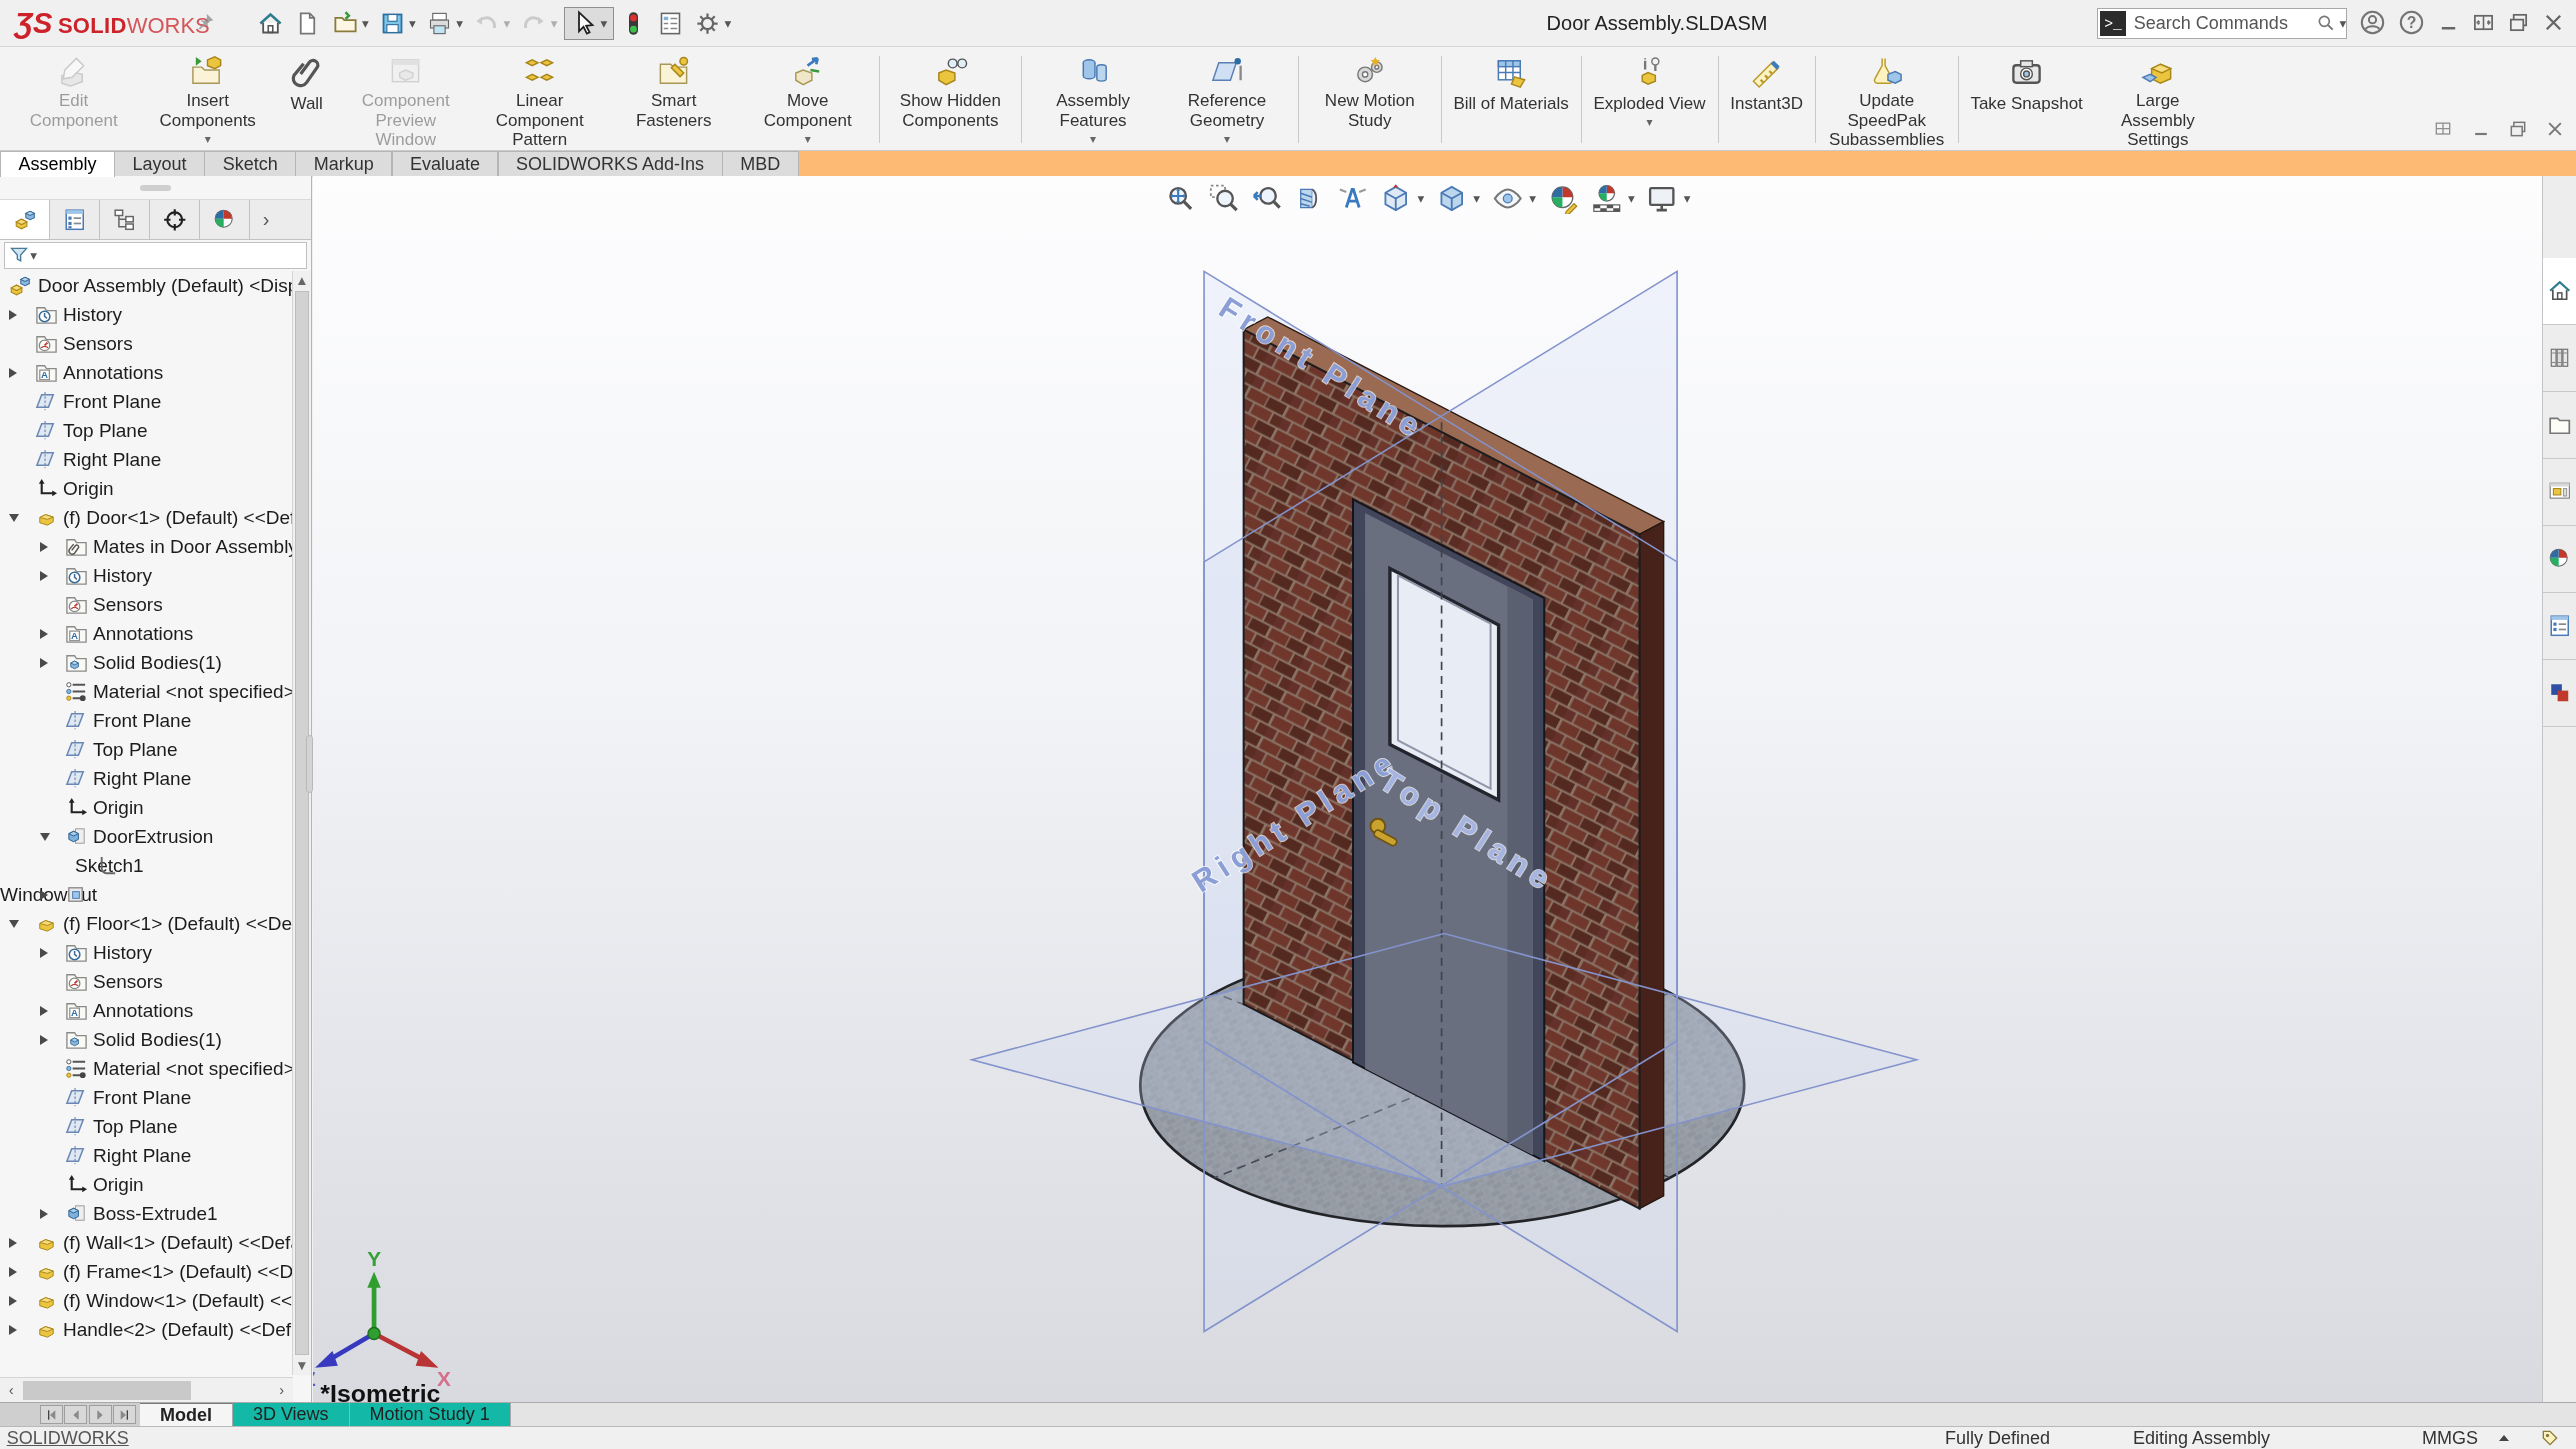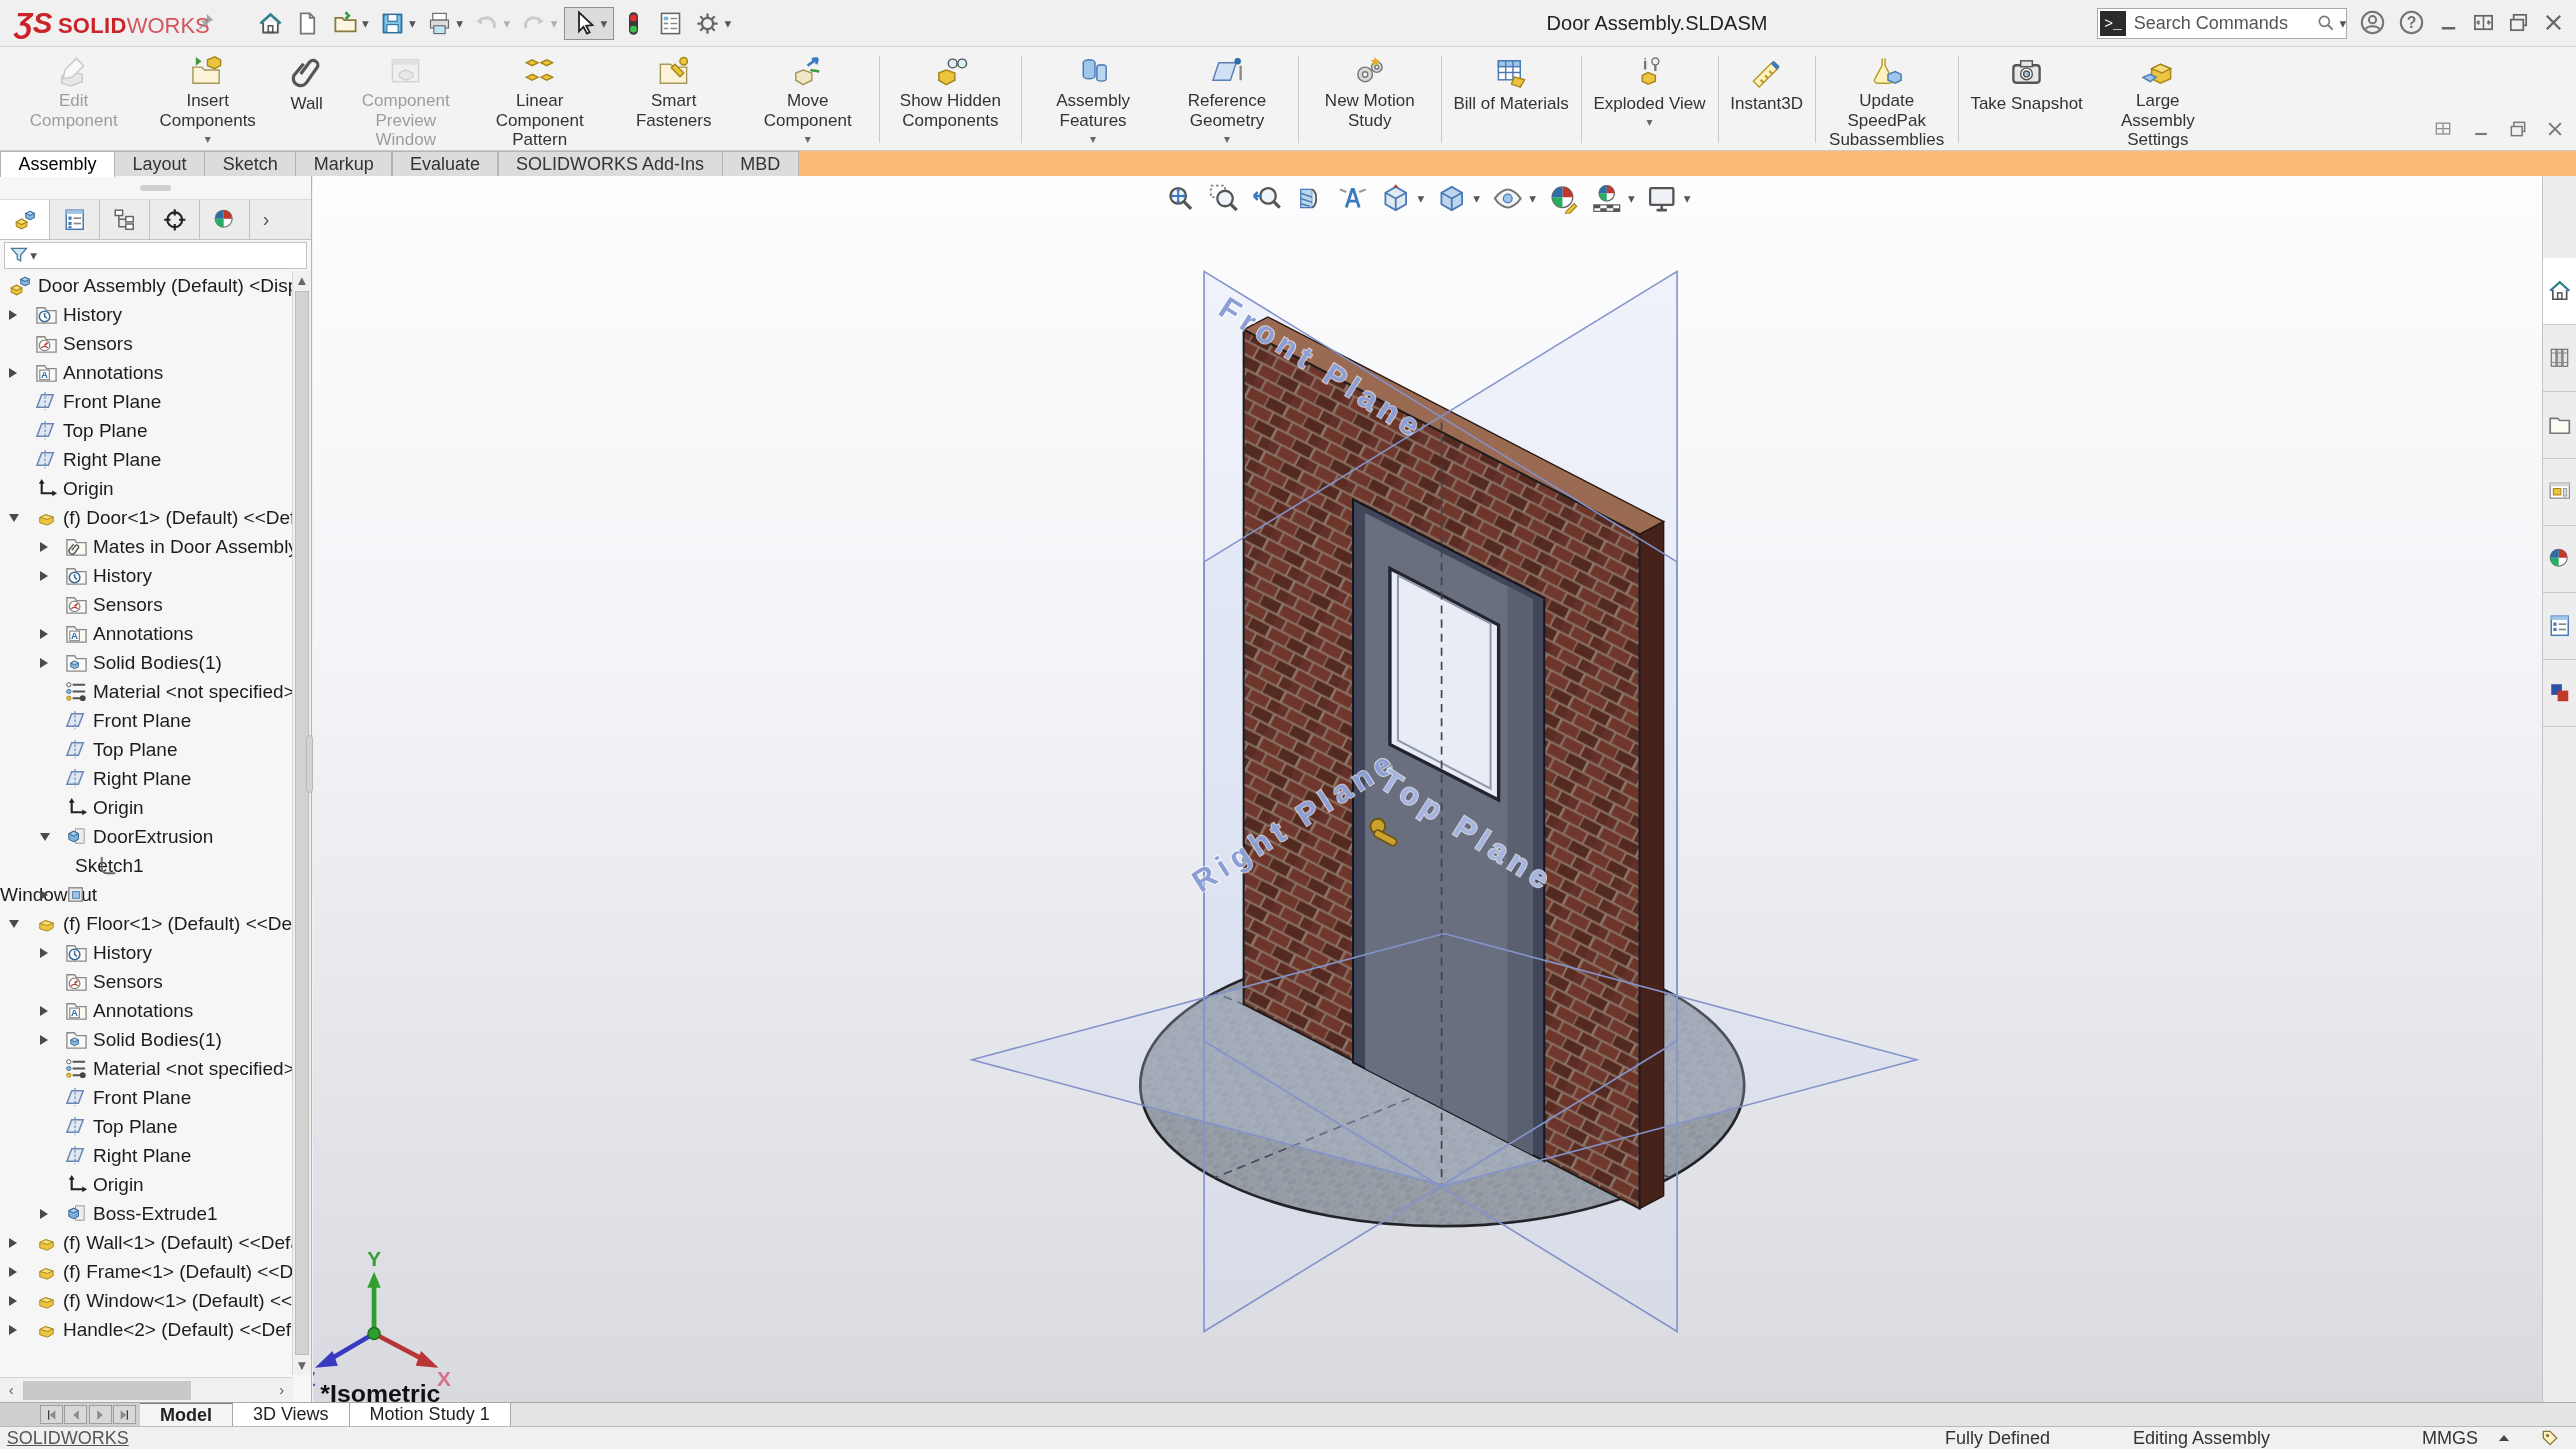--- a/index.html
+++ b/index.html
@@ -84,21 +84,21 @@
   
   #taskpane { position:absolute; right:0; top:176px; width:34px; height:1226px; background:#ededee; border-left:0.7px solid #c4c4c4; }
   #taskbtns { margin-top:82px; display:flex; flex-direction:column; }
   .tkbtn { width:100%; height:67px; display:flex; align-items:center; justify-content:center; border-bottom:0.7px solid #c9c9c9; }
   .tkbtn.active { background:#ffffff; }
 
   
   #doctabs { position:absolute; left:0; top:1402px; width:2576px; height:24px; background:#d7d7d7; border-top:0.7px solid #a9a9a9; display:flex; align-items:stretch; }
   #navbtns { display:flex; align-items:center; gap:1.3px; padding:0 4px 0 40px; background:#cfcfcf; }
   .nbtn { width:23px; height:19px; background:#d8d8d8; border:0.7px solid #9f9f9f; display:flex; align-items:center; justify-content:center; }
-  .dtab { padding:0 20px; display:flex; align-items:center; font-size:18px; background:#ffffff; border-right:0.7px solid #a8a8a8; color:#222; }
+  .dtab { padding:0 20px; display:flex; align-items:center; font-size:18px; background:#14b8a6; border-right:0.7px solid #a8a8a8; color:#222; }
   .dtab.active { background:#f5f5f5; font-weight:700; border-top:1.3px solid #7a7a7a; }
   #doctabs .rest { flex:1; background:#e4e4e4; }
 
   
   #statusbar { position:absolute; left:0; top:1426px; width:2576px; height:23px; background:#f0f0f0; border-top:0.7px solid #b9b9b9; font-size:18px; color:#333; }
   #statusbar .app { position:absolute; left:6.7px; top:1.3px; color:#555;text-decoration:underline; }
   #statusbar .fd { position:absolute; left:1945px; top:1.3px; }
   #statusbar .ea { position:absolute; left:2133px; top:1.3px; }
   #statusbar .un { position:absolute; left:2422px; top:1.3px; }
   #statusbar .un-caret { position:absolute; left:2499px; top:8px; width:0; height:0; border-left:5.4px solid transparent; border-right:5.4px solid transparent; border-bottom:6.7px solid #444; }

